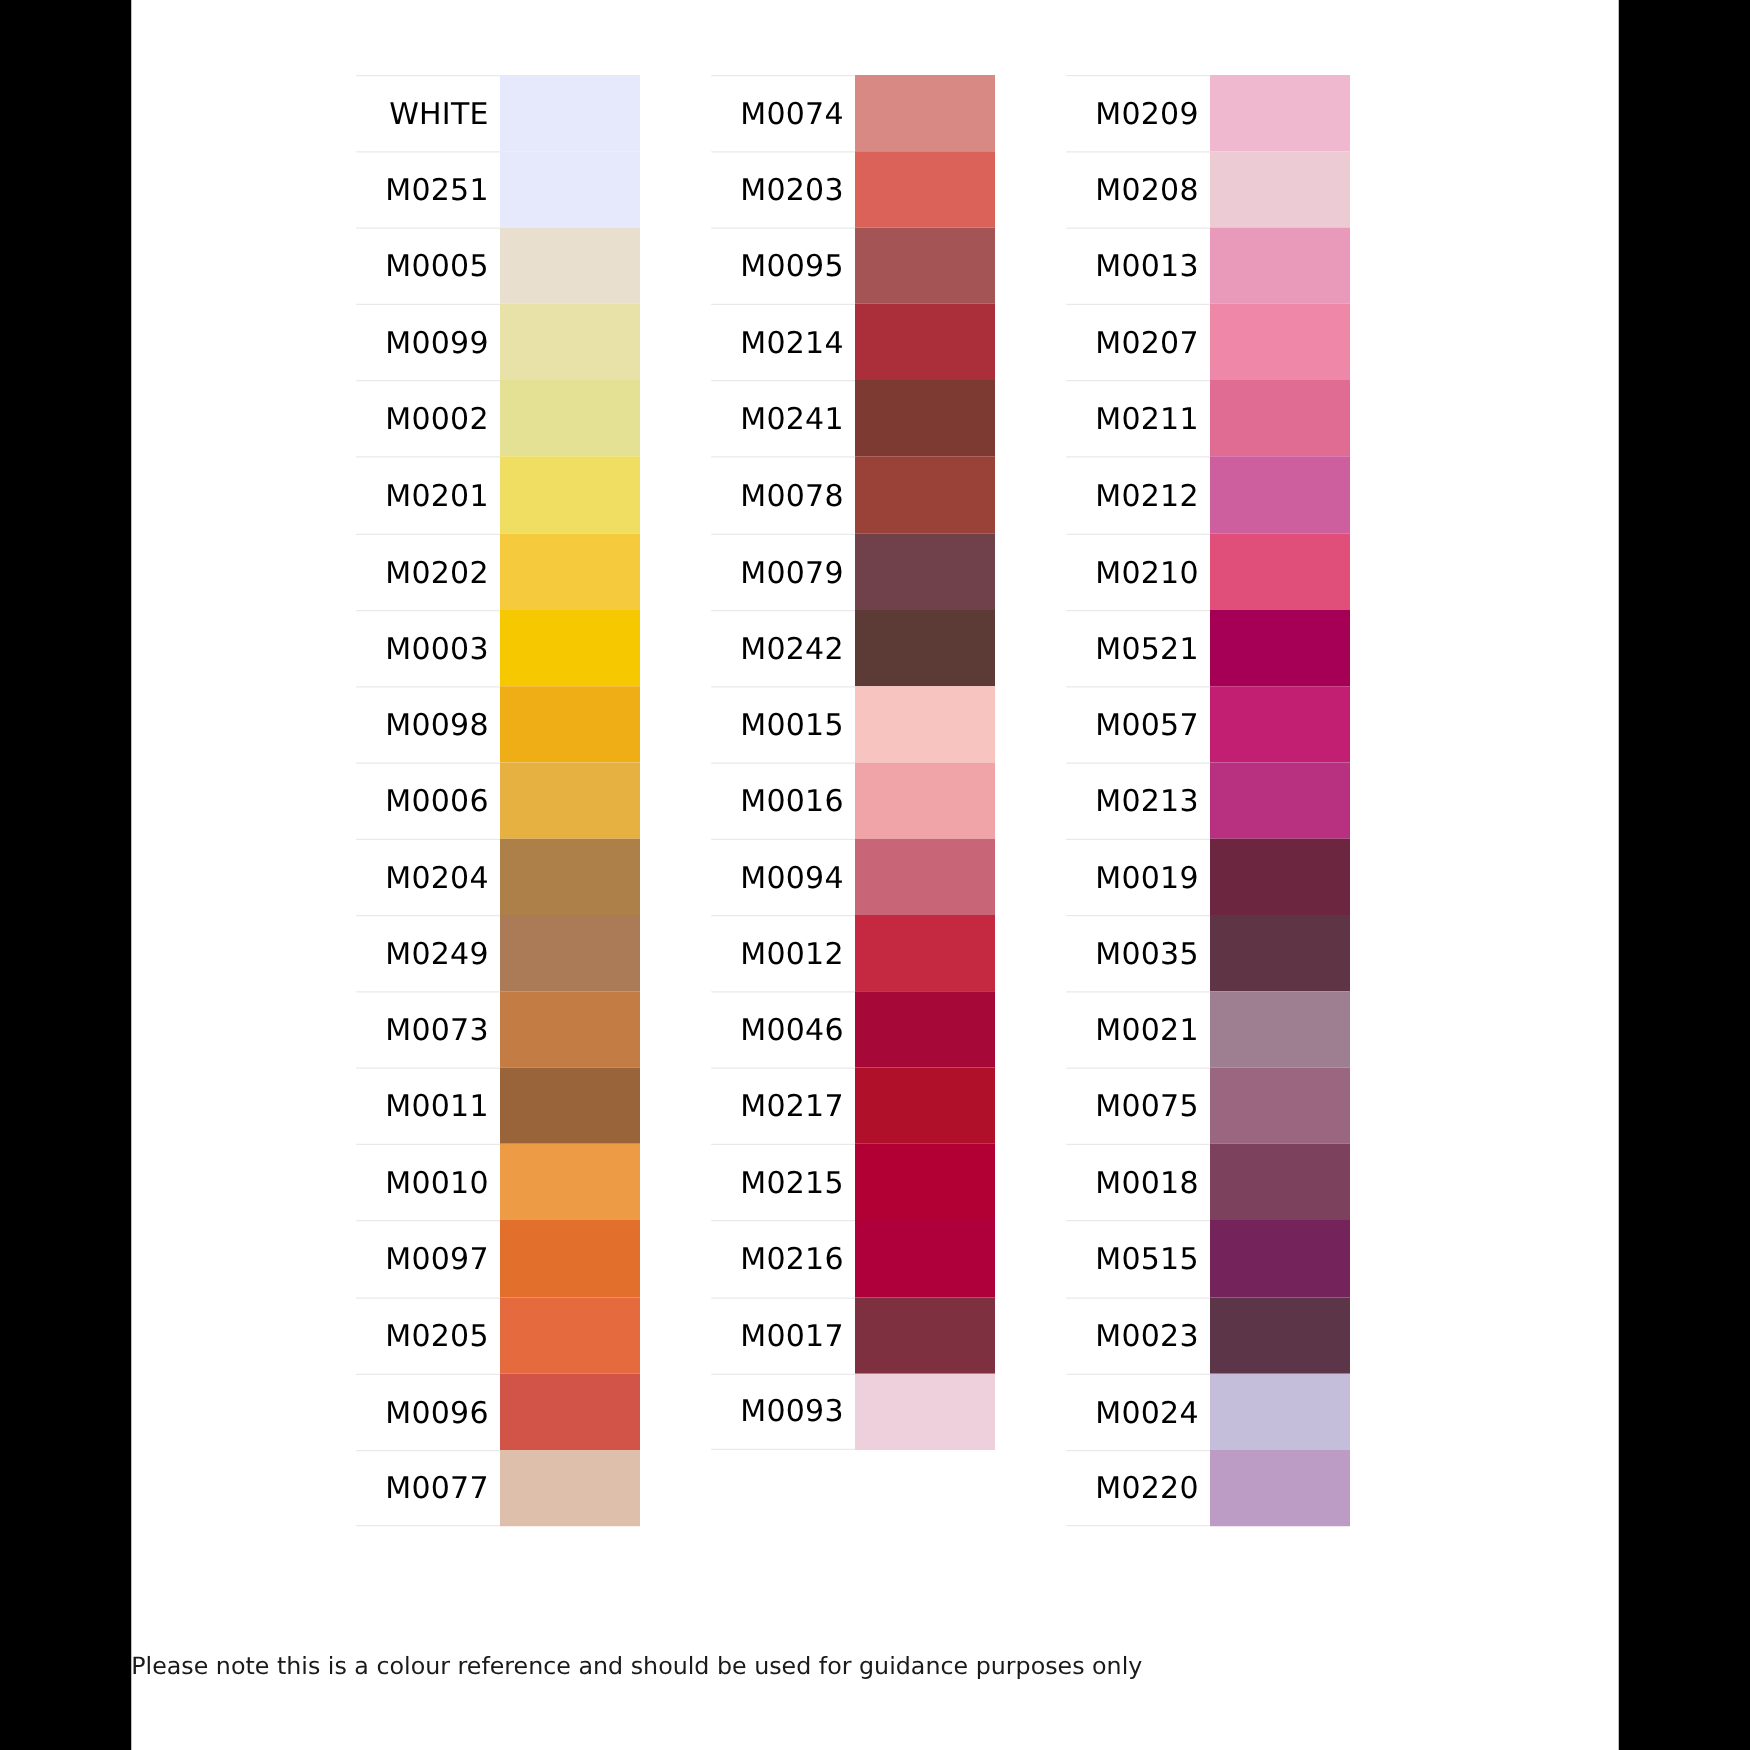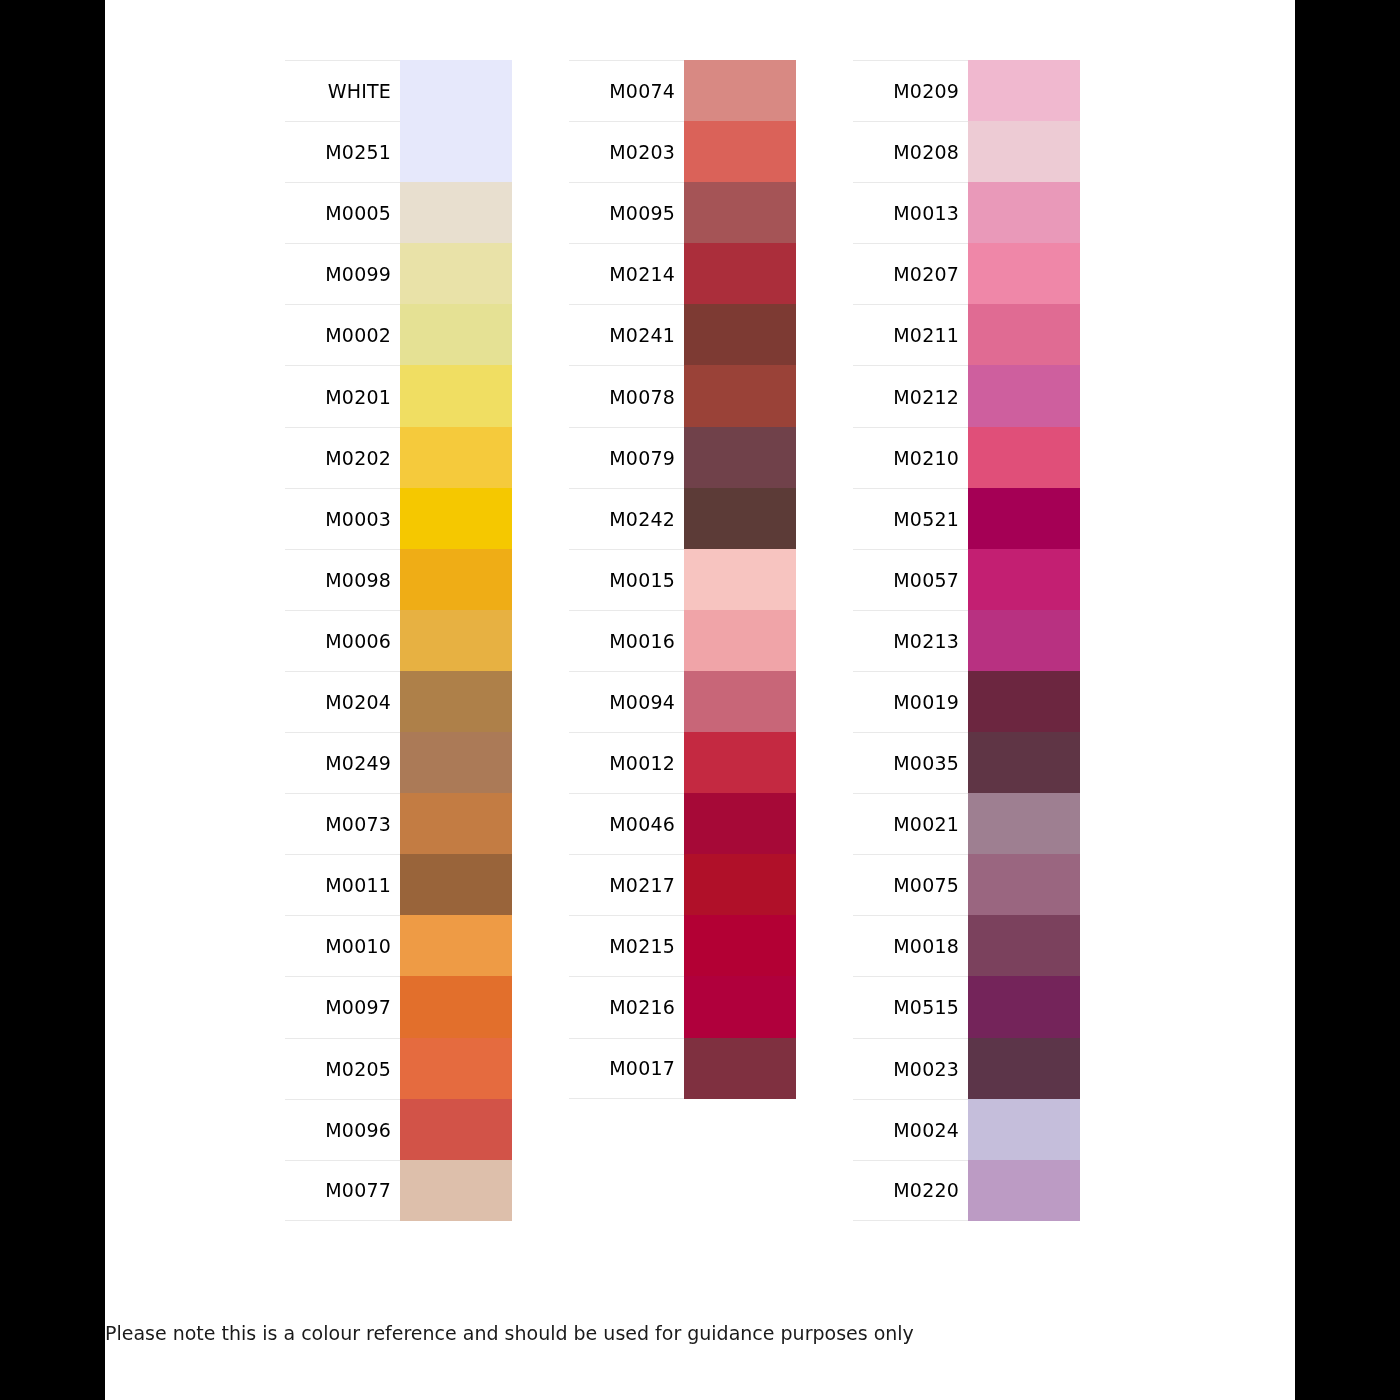--- a/index.html
+++ b/index.html
@@ -49,21 +49,21 @@
     align-items: center;
     justify-content: flex-end;
     padding-right: 9px;
     border-top: 1px solid #e9e9e9;
     background: #ffffff;
   }
   .swatch-row:last-child .swatch-label-cell {
     border-bottom: 1px solid #e9e9e9;
   }
   .swatch-label-text {
-    font-size: 19px;
+    font-size: 24px;
     color: #000000;
     letter-spacing: 0.2px;
     white-space: nowrap;
   }
   .swatch-chip {
     width: 112px;
     box-sizing: border-box;
   }
   #footer-note {
     position: absolute;
@@ -294,20 +294,26 @@
             <span class="swatch-label-text">M0216</span>
           </div>
           <div class="swatch-chip" style="background-color: rgb(176, 0, 60);"></div>
         </div>
         <div class="swatch-row">
           <div class="swatch-label-cell">
             <span class="swatch-label-text">M0017</span>
           </div>
           <div class="swatch-chip" style="background-color: rgb(127, 48, 64);"></div>
         </div>
+        <div class="swatch-row">
+          <div class="swatch-label-cell">
+            <span class="swatch-label-text">M0093</span>
+          </div>
+          <div class="swatch-chip" style="background-color: rgb(238, 208, 220);"></div>
+        </div>
       </div>
       <div class="swatch-column">
         <div class="swatch-row">
           <div class="swatch-label-cell">
             <span class="swatch-label-text">M0209</span>
           </div>
           <div class="swatch-chip" style="background-color: rgb(240, 184, 207);"></div>
         </div>
         <div class="swatch-row">
           <div class="swatch-label-cell">

